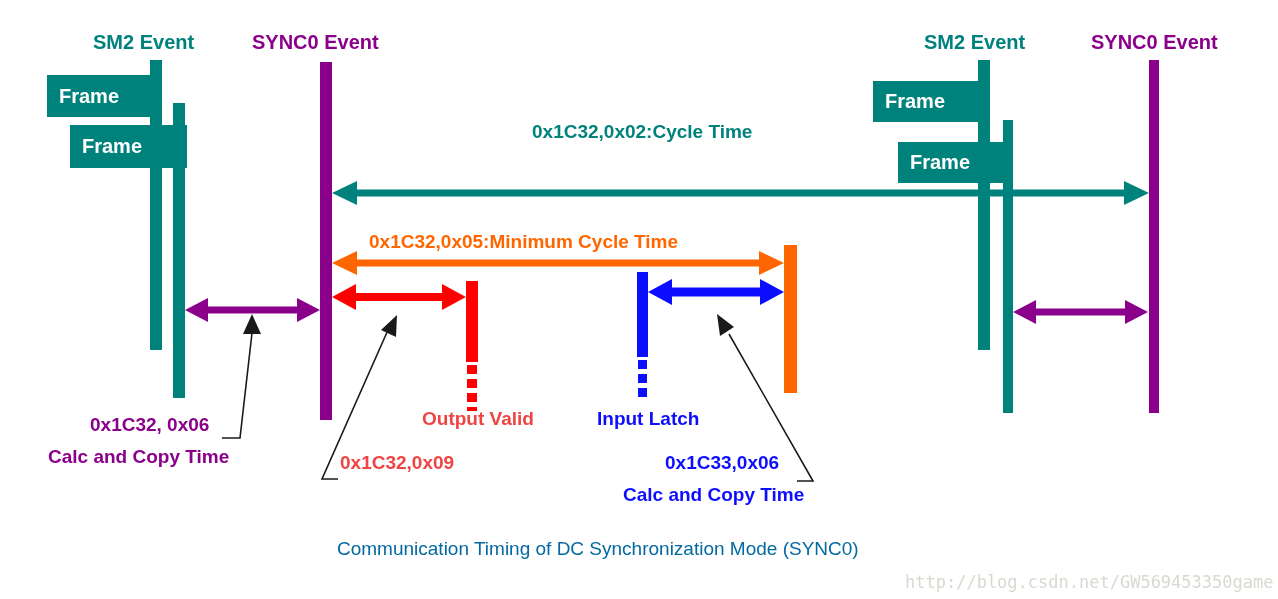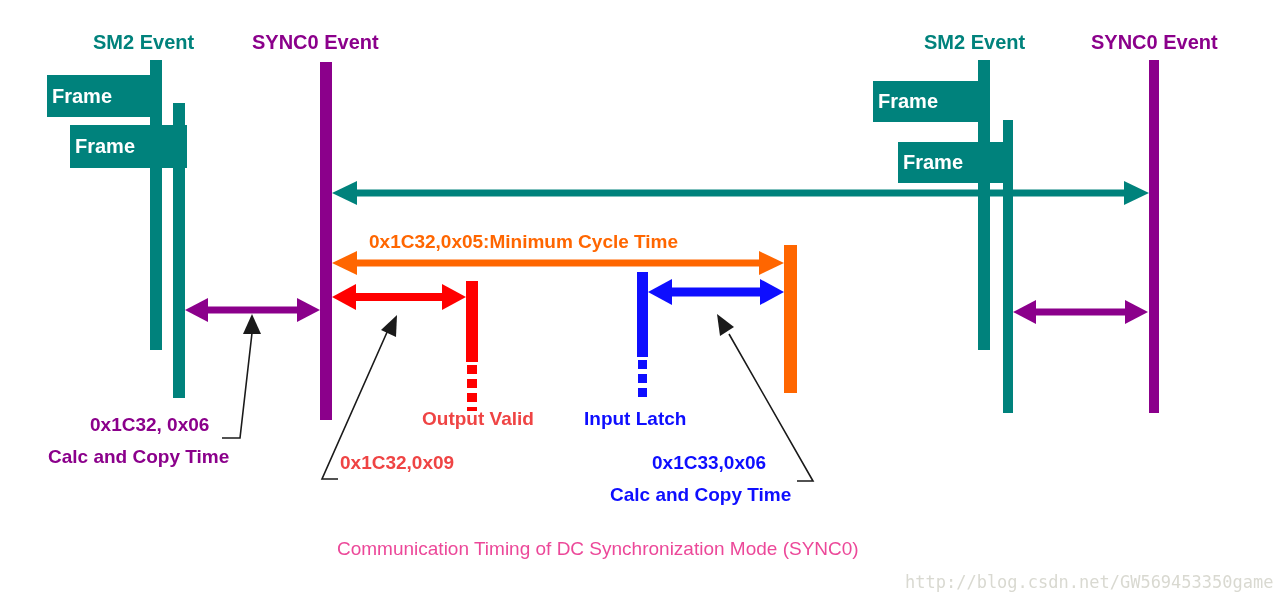--- a/index.html
+++ b/index.html
@@ -12,32 +12,32 @@
   .purple-bg{background:#8B008B;}
   .orange-bg{background:#FF6600;}
   .red-bg{background:#FF0000;}
   .blue-bg{background:#0E0EFF;}
   .red-dash{background:repeating-linear-gradient(180deg,#FF0000 0 9px,transparent 9px 14px);}
   .blue-dash{background:repeating-linear-gradient(180deg,#0E0EFF 0 9px,transparent 9px 14px);}
   .frame-box{
     position:absolute;background:#00827C;color:#ffffff;
     font-weight:bold;font-size:20px;display:flex;align-items:center;
   }
-  .frame-box span{padding-left:5px;}
+  .frame-box span{padding-left:12px;}
   .lbl{
     position:absolute;font-weight:bold;font-size:19px;white-space:nowrap;line-height:1.15;text-align:center;
   }
   .lbl.big{font-size:20px;}
   .teal-tx{color:#00827C;}
   .purple-tx{color:#8B008B;}
   .orange-tx{color:#FF6600;}
   .red-tx{color:#ef4444;}
-  .blue-tx{color:#0E0EFF;}
+  .blue-tx{color:#0E0EFF;margin-left:13px;}
   .caption{
-    position:absolute;color:#ec4899;font-weight:normal;font-size:19px;white-space:nowrap;
+    position:absolute;color:#0369a1;font-weight:normal;font-size:19px;white-space:nowrap;
   }
   .watermark{
     position:absolute;color:#D9D9D1;font-family:"DejaVu Sans Mono",monospace;
     font-size:17px;white-space:nowrap;
   }
   svg.overlay{position:absolute;left:0;top:0;width:1278px;height:599px;}
 </style>
 </head>
 <body>
 
@@ -121,20 +121,21 @@
       <polyline points="797,481 813,481 729,334" fill="none" stroke="#1A1A1A" stroke-width="1.6"></polyline>
       <polygon points="717,314 734,327 720,336" fill="#1A1A1A"></polygon>
     </g>
   </svg>
 
   <div class="lbl big teal-tx" style="left:93px;top:31px;">SM2 Event</div>
   <div class="lbl big purple-tx" style="left:252px;top:31px;">SYNC0 Event</div>
   <div class="lbl big teal-tx" style="left:924px;top:31px;">SM2 Event</div>
   <div class="lbl big purple-tx" style="left:1091px;top:31px;">SYNC0 Event</div>
 
+  <div class="lbl teal-tx" style="left:532px;top:121px;">0x1C32,0x02:Cycle Time</div>
   <div class="lbl orange-tx" style="left:369px;top:231px;">0x1C32,0x05:Minimum Cycle Time</div>
   <div class="lbl red-tx" style="left:422px;top:408px;">Output Valid</div>
   <div class="lbl blue-tx" style="left:584px;top:408px;">Input Latch</div>
 
   <div class="lbl purple-tx" style="left:90px;top:414px;">0x1C32, 0x06</div>
   <div class="lbl purple-tx" style="left:48px;top:446px;">Calc and Copy Time</div>
   <div class="lbl red-tx" style="left:340px;top:452px;">0x1C32,0x09</div>
   <div class="lbl blue-tx" style="left:652px;top:452px;">0x1C33,0x06</div>
   <div class="lbl blue-tx" style="left:610px;top:484px;">Calc and Copy Time</div>
 

